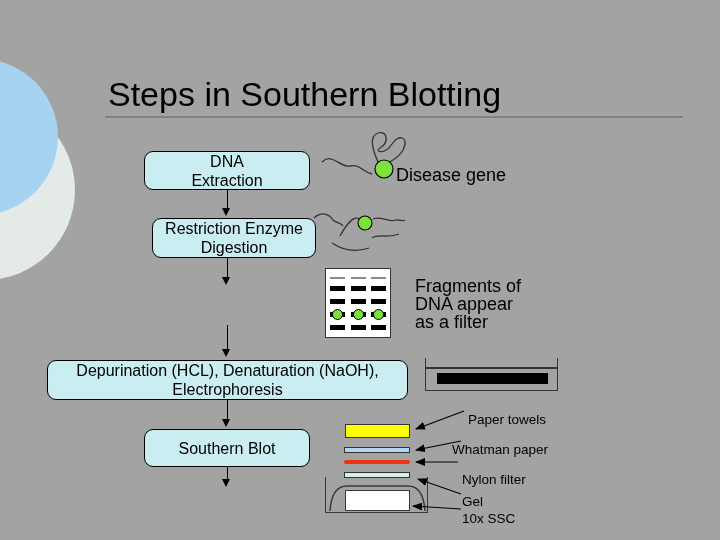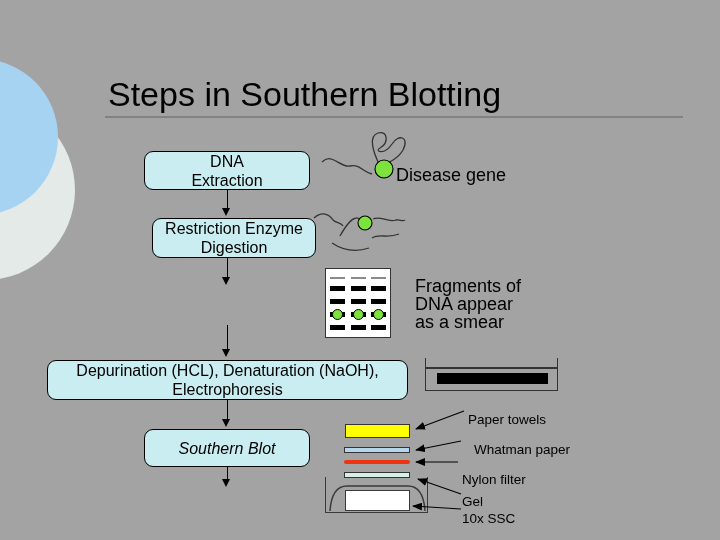--- a/index.html
+++ b/index.html
@@ -12,21 +12,21 @@
   .title{position:absolute;left:108px;top:74px;font-size:34px;line-height:40px;white-space:nowrap;}
   .title-rule{position:absolute;left:105px;top:116px;width:578px;height:2px;background:#828282;}
 
   .flow-box{position:absolute;background:#c9edf0;border:1.3px solid #000;border-radius:9px;
             display:flex;align-items:center;justify-content:center;text-align:center;
             font-size:16px;line-height:19px;white-space:pre-line;box-sizing:border-box;}
   .b1{left:144px;top:151px;width:166px;height:39px;}
   .b2{left:144px;top:218px;width:164px;height:40px;margin-left:8px;}
   .b3{left:144px;top:287px;width:166px;height:38px;}
   .b4{left:47px;top:360px;width:361px;height:40px;}
-  .b5{left:144px;top:429px;width:166px;height:38px;font-style:italic;}
+  .b5{left:144px;top:429px;width:166px;height:38px;}
 
   .conn{position:absolute;left:226.5px;width:1.4px;background:#000;}
   .head{position:absolute;left:222px;width:0;height:0;
         border-left:4.6px solid transparent;border-right:4.6px solid transparent;border-top:8px solid #000;}
 
   .ill{position:absolute;}
   .gel-frame{position:absolute;left:325px;top:268px;width:66px;height:70px;background:#fff;
              border:1.5px solid #333;box-sizing:border-box;}
   .gel-band{position:absolute;width:15px;height:4.5px;background:#000;}
   .gel-band.thin{height:1.8px;background:#8a8a8a;}
@@ -45,21 +45,21 @@
   .whatman{left:344px;top:447px;width:66px;height:6px;background:#b5d5ec;}
   .nylon{left:344px;top:460px;width:66px;height:4px;background:#ee3410;border:none;border-radius:2px;}
   .gelrect{left:344px;top:472px;width:66px;height:6px;background:#d5efe9;}
 
   .tray2{position:absolute;left:325px;top:477px;width:103px;height:36px;box-sizing:border-box;
          border-left:1.5px solid #3a3a3a;border-right:1.5px solid #3a3a3a;border-bottom:1.5px solid #3a3a3a;}
   .platform{position:absolute;left:345px;top:490px;width:65px;height:21px;background:#fff;
             border:1.4px solid #3a3a3a;box-sizing:border-box;}
   .blot-label{position:absolute;font-size:13.5px;line-height:16px;white-space:nowrap;margin-top:8px;}
   .lbl-pt{left:468px;top:404px;}
-  .lbl-wp{left:474px;top:434px;}
+  .lbl-wp{left:452px;top:434px;}
   .lbl-nf{left:462px;top:464px;}
   .lbl-gel{left:462px;top:486px;}
   .lbl-ssc{left:462px;top:503px;}
   svg{position:absolute;overflow:visible;}
 </style>
 </head>
 <body>
 
 <div class="stage">
 
@@ -129,21 +129,21 @@
         <div class="gel-dot" style="left: 26.5px; top: 39.7px;"></div>
         <div class="gel-band" style="left: 45px; top: 43px;"></div>
         <div class="gel-dot" style="left: 47px; top: 39.7px;"></div>
         <div class="gel-band" style="left: 4px; top: 56px;"></div>
         <div class="gel-band" style="left: 24.5px; top: 56px;"></div>
         <div class="gel-band" style="left: 45px; top: 56px;"></div>
       </div>
   </div>
   <div class="caption" style="left:415px;top:277px;">Fragments of
 DNA appear
-as a smear</div>
+as a filter</div>
 
   <div class="tray1">
     <div class="tray1-liquid"></div>
     <div class="tray1-gel"></div>
   </div>
 
   <div class="layer towels"></div>
   <div class="layer whatman"></div>
   <div class="layer nylon"></div>
   <div class="layer gelrect"></div>

